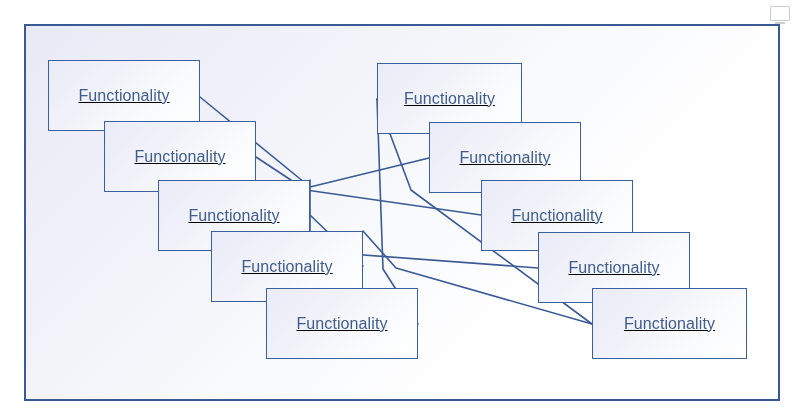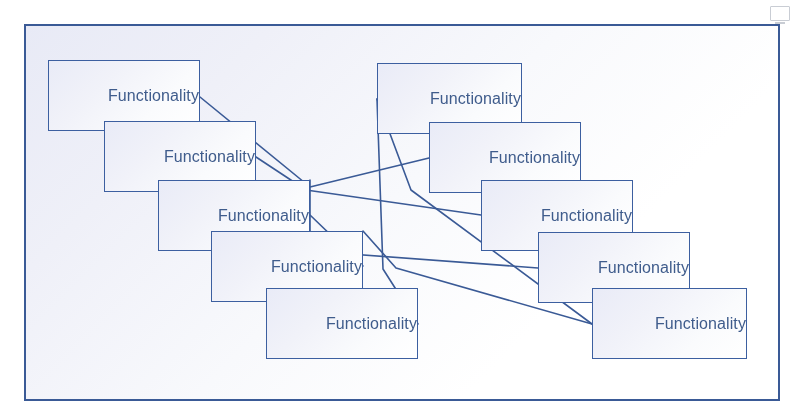--- a/index.html
+++ b/index.html
@@ -60,21 +60,22 @@
     height: 420px;
     pointer-events: none;
   }
   .node-box {
     position: absolute;
     box-sizing: border-box;
     border: 1.6px solid #3c5fa0;
     background: linear-gradient(135deg, #e9ebf7 0%, #f1f2f9 35%, #fafbfd 70%, #ffffff 100%);
     display: flex;
     align-items: center;
-    justify-content: flex-end;
+    justify-content: center;
+    text-decoration: underline;
   }
   .node-label {
     font-family: "Liberation Sans", sans-serif;
     font-size: 16px;
     color: #3f5c8c;
     letter-spacing: 0.1px;
     white-space: nowrap;
     user-select: none;
   }
 </style>

